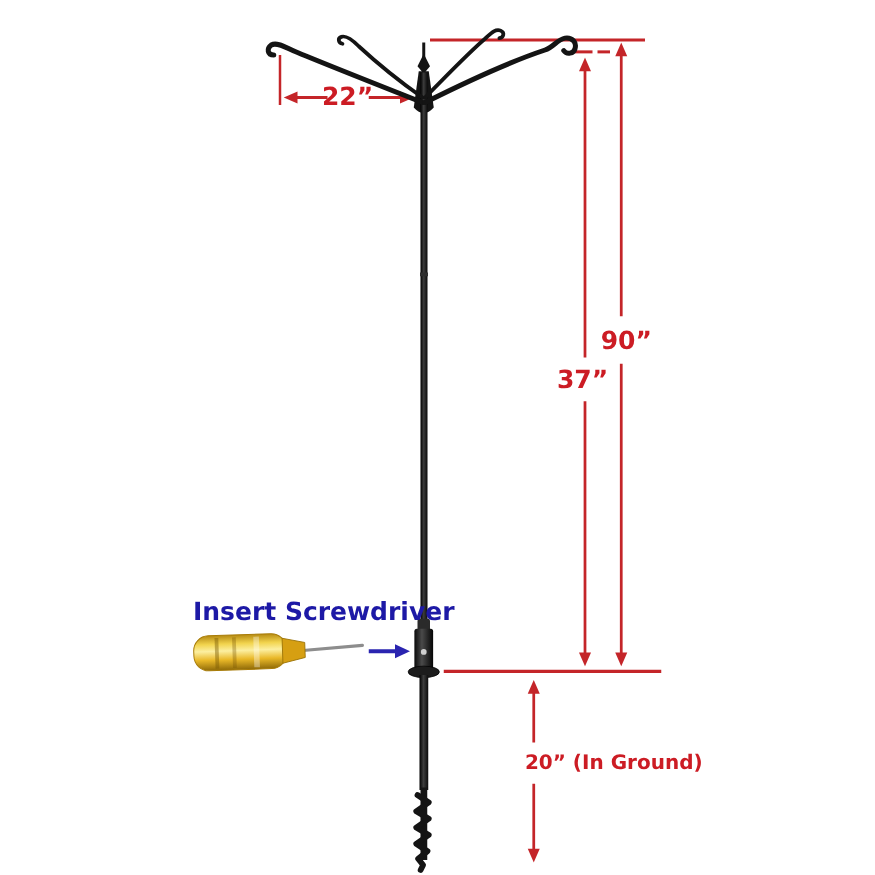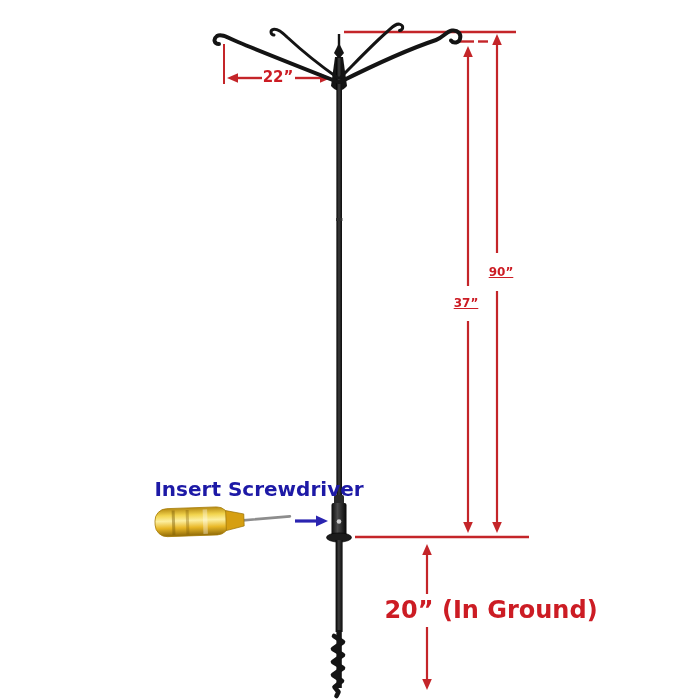--- a/index.html
+++ b/index.html
@@ -12,23 +12,23 @@
   .stage{
     position:relative;width:700px;height:700px;background:#ffffff;
     font-family:"DejaVu Sans","Liberation Sans",sans-serif;overflow:hidden;
   }
   .stage svg{position:absolute;left:0;top:0;}
   .dim-label{
     position:absolute;transform:translate(-50%,-50%);
     color:var(--red-text);font-weight:bold;white-space:nowrap;
     letter-spacing:0px;line-height:1;
   }
-  .lbl-22{font-size:15px;}
-  .lbl-90,.lbl-89{font-size:12px;text-decoration:underline;}
-  .lbl-ground{font-size:24px;}
+  .lbl-22{font-size:20px;}
+  .lbl-90,.lbl-89{font-size:20px;}
+  .lbl-ground{font-size:16px;}
   .lbl-instruction{
     position:absolute;transform:translate(-50%,-50%);
     color:var(--blue);font-weight:bold;font-size:20px;white-space:nowrap;line-height:1;
   }
 </style>
 </head>
 <body>
 
 <div class="stage">
 

